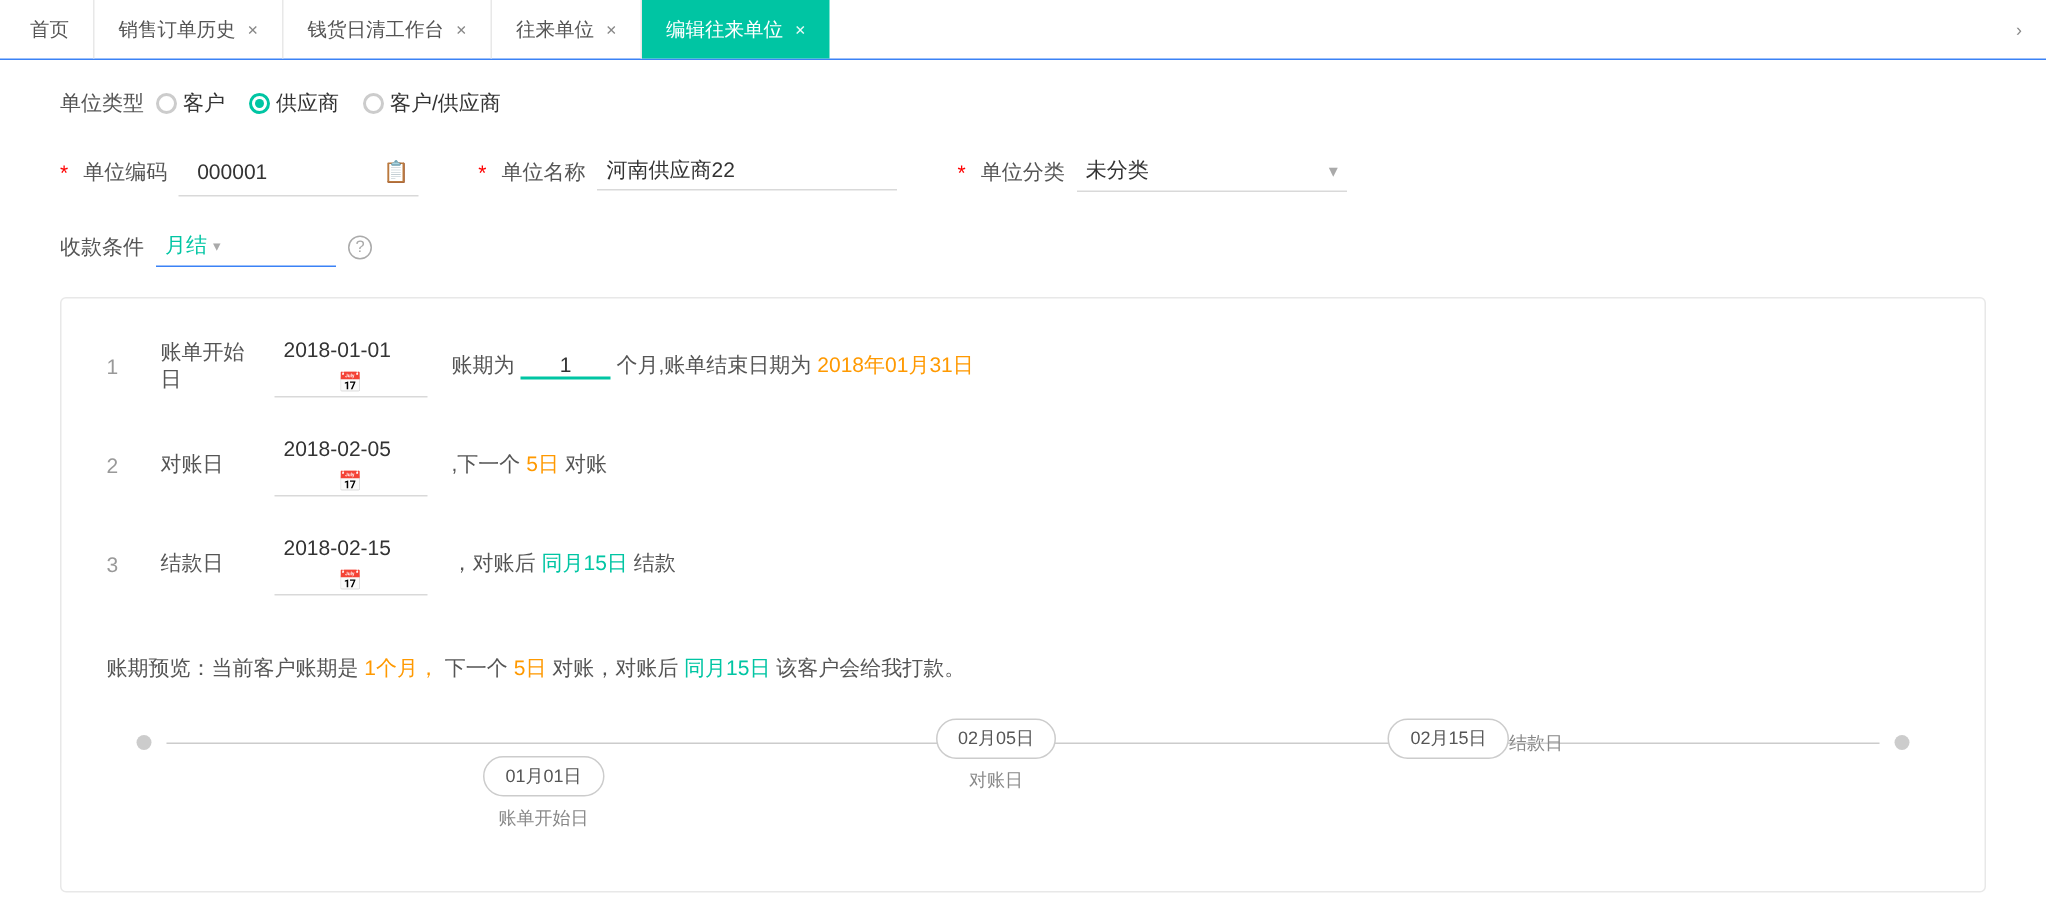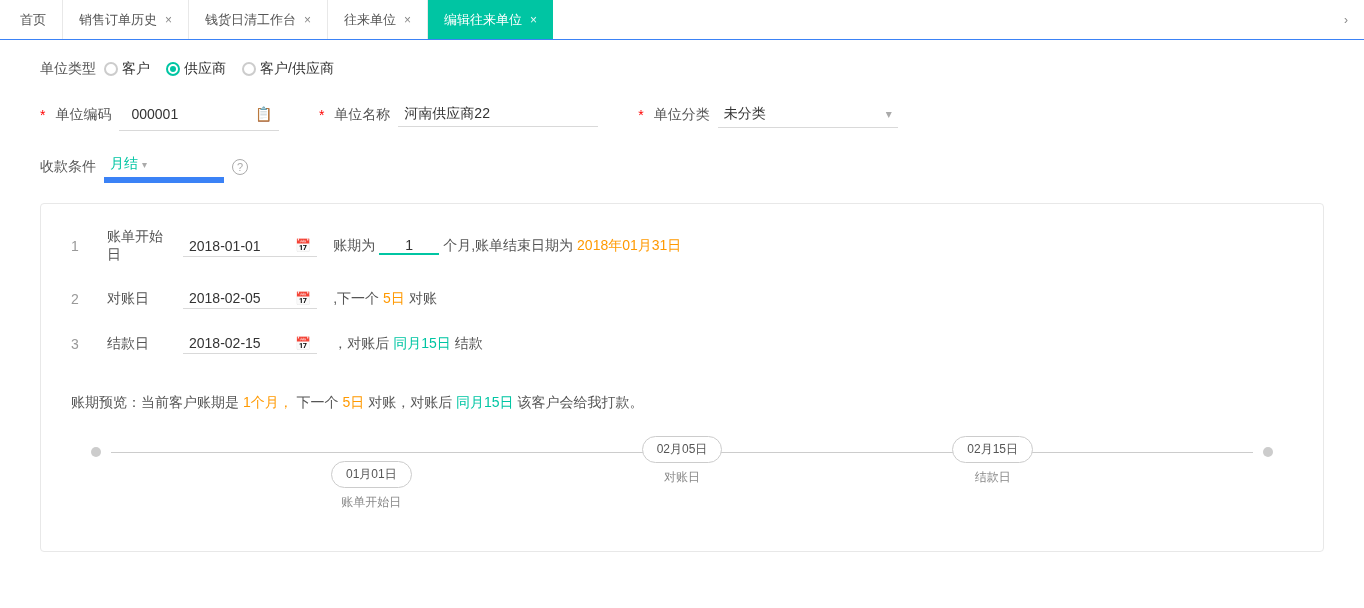--- a/index.html
+++ b/index.html
@@ -140,21 +140,21 @@
     }
     .input-icon {
       color: #aaa;
       font-size: 14px;
       cursor: pointer;
     }
 
     .select-field {
       display: flex;
       align-items: center;
-      border-bottom: 6px solid #3b82f6;
+      border-bottom: 1px solid #3b82f6;
       padding: 4px 6px;
       min-width: 120px;
       cursor: pointer;
       gap: 4px;
     }
     .select-text { color: #00c5a3; font-size: 14px; }
     .select-arrow { color: #aaa; font-size: 10px; }
 
     .dropdown-select {
       display: flex;
@@ -213,21 +213,22 @@
       width: 60px;
       color: #555;
       font-size: 14px;
     }
 
     .date-input-wrap {
       display: flex;
       align-items: center;
       border-bottom: 1px solid #d9d9d9;
       padding: 2px 6px;
-      gap: 16px;
+      gap: 6px;
+      flex-direction: column;
     }
     .date-input-wrap input {
       border: none;
       outline: none;
       font-size: 14px;
       width: 90px;
       color: #333;
     }
     .calendar-icon {
       color: #aaa;
@@ -426,21 +427,21 @@
             <div style="background:#fff;border:1px solid #ccc;border-radius:20px;padding:4px 14px;font-size:12px;color:#555;margin-top:25px;">01月01日</div>
             <div style="font-size:12px;color:#888;margin-top:6px;">账单开始日</div>
           </div>
 
 
           <div style="display:flex;flex-direction:column;align-items:center;">
             <div style="background:#fff;border:1px solid #ccc;border-radius:20px;padding:4px 14px;font-size:12px;color:#555;">02月05日</div>
             <div style="font-size:12px;color:#888;margin-top:6px;">对账日</div>
           </div>
 
-          <div style="display:flex;flex-direction:column;align-items:center;">
+          <div style="display:flex;flex-direction:row;align-items:center;">
             <div style="background:#fff;border:1px solid #ccc;border-radius:20px;padding:4px 14px;font-size:12px;color:#555;">02月15日</div>
             <div style="font-size:12px;color:#888;margin-top:6px;">结款日</div>
           </div>
 
           <div style="display:flex;flex-direction:column;align-items:center;">
             <div style="width:10px;height:10px;border-radius:50%;background:#ccc;margin-top:11px;"></div>
           </div>
 
         </div>
       </div>

